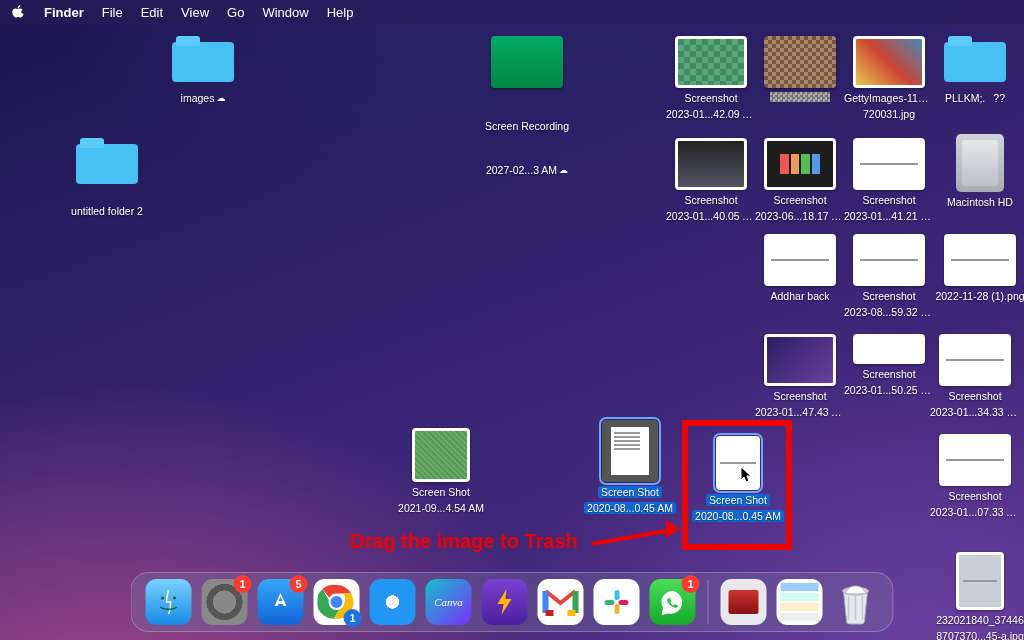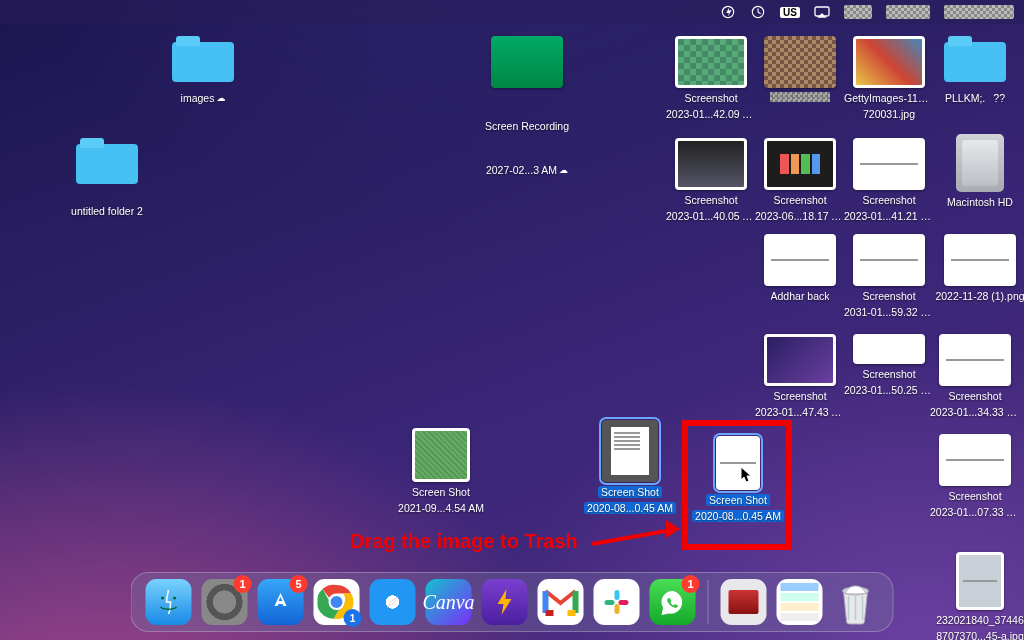--- a/index.html
+++ b/index.html
@@ -55,43 +55,33 @@
   display:flex; align-items:center; gap:10px; padding:0 14px; backdrop-filter:blur(12px);}
 .dock .app { width:46px; height:46px; border-radius:11px; position:relative; display:flex; align-items:center; justify-content:center; font-size:24px; }
 .dock .badge { position:absolute; top:-4px; right:-4px; min-width:18px; height:18px; background:#ff3b30; border-radius:9px; font-size:11px; font-weight:600; display:flex; align-items:center; justify-content:center; padding:0 4px; }
 .dock .sep { width:1px; height:44px; background:rgba(255,255,255,.3); margin:0 2px; }
 .faces{width:100%;height:100%;border-radius:11px;background:linear-gradient(#79d2fd,#1789e6);display:flex;align-items:center;justify-content:center;}
 </style>
 </head>
 <body>
 
 <div class="menubar">
-  <div class="right">
+  <div class="left">
     <span class="mb-ic">
-        <svg width="14" height="14" viewBox="0 0 16 16" fill="none" stroke="#fff" stroke-width="1.3">
-          <circle cx="8" cy="8" r="6.5"></circle>
-          <path d="M9 3 6 9h3l-1 4 4-7H9z" fill="#fff" stroke="none"></path>
+        <svg width="14" height="14" viewBox="0 0 16 16" fill="#fff">
+          <path d="M11.6 8.5c0-2 1.6-2.9 1.7-3-1-1.4-2.4-1.6-2.9-1.6-1.2-.1-2.4.7-3 .7s-1.6-.7-2.6-.7C3.3 4 1.5 5.3 1.5 8c0 1.6.6 3.3 1.4 4.4.7 1 1.5 2 2.6 2s1.4-.7 2.7-.7 1.6.7 2.7.7 1.8-1 2.5-2c.5-.7.8-1.4 1-2.1-2.1-.8-2.8-2.3-2.8-1.8zM9.8 2.7c.5-.7.9-1.6.8-2.5-.8 0-1.7.5-2.3 1.2-.5.6-.9 1.5-.8 2.4.9 0 1.8-.5 2.3-1.1z"></path>
         </svg>
       </span>
-    <span class="mb-ic">
-        <svg width="14" height="14" viewBox="0 0 16 16" fill="none" stroke="#fff" stroke-width="1.3">
-          <circle cx="8" cy="8" r="6.5"></circle>
-          <path d="M8 4v4l3 2"></path>
-        </svg>
-      </span>
-    <span style="background:#fff;color:#000;padding:0 3px;border-radius:2px;font-size:10px;font-weight:600;">US</span>
-    <span class="mb-ic">
-        <svg width="16" height="12" viewBox="0 0 16 12" fill="none" stroke="#fff" stroke-width="1.3">
-          <rect x="1" y="1" width="14" height="9" rx="1.5"></rect>
-          <path d="M5 11l3-3 3 3z" fill="#fff"></path>
-        </svg>
-      </span>
-    <span class="pix"></span>
-    <span class="pix" style="width:44px"></span>
-    <span class="pix" style="width:70px"></span>
+    <span class="app">Finder</span>
+    <span>File</span>
+    <span>Edit</span>
+    <span>View</span>
+    <span>Go</span>
+    <span>Window</span>
+    <span>Help</span>
   </div>
 </div>
 
 <div class="icon" style="left:158px; top:36px;">
   <div class="folder"></div>
   <div style="display:flex;align-items:center;gap:2px;">
       <span class="lbl">images</span>
       <span style="font-size:9px;">☁︎</span>
     </div>
 </div>
@@ -178,21 +168,21 @@
   <span class="lbl">Addhar back</span>
 </div>
 <div class="icon" style="left:844px; top:234px;">
   <div class="thumb page" style="border:3px solid #fff;">
       <span></span>
       <span></span>
       <span></span>
       <span></span>
     </div>
   <span class="lbl">Screenshot</span>
-  <span class="lbl2">2031-01...59.32 PM</span>
+  <span class="lbl2">2023-08...59.32 PM</span>
 </div>
 <div class="icon" style="left:930px; top:234px;width:100px;">
   <div class="thumb page" style="border:3px solid #fff;">
       <span></span>
       <span></span>
       <span></span>
     </div>
   <span class="lbl">2022-11-28 (1).png</span>
 </div>
 
@@ -308,21 +298,21 @@
       </svg>
       <span class="badge" style="top:auto;bottom:-2px;right:-2px;background:#1a73e8;font-size:10px;">1</span>
     </div>
   <div class="app" style="background:radial-gradient(circle,#fff 0 20%,#2196f3 21% 90%);">
       <svg width="30" height="30" viewBox="0 0 30 30">
         <path d="M21 9l-4 6-8 6 4-6z" fill="#ff3b30"></path>
         <path d="M9 21l4-6 8-6-4 6z" fill="#fff"></path>
       </svg>
     </div>
   <div class="app" style="background:linear-gradient(135deg,#13c1cf,#7b2ff7);">
-      <span style="font-family:Georgia,serif;font-style:italic;font-size:20px;font-weight:500;color:#fff;">Canva</span>
+      <span style="font-family:Georgia,serif;font-style:italic;font-size:11px;font-weight:500;color:#fff;">Canva</span>
     </div>
   <div class="app" style="background:linear-gradient(#7a3fd0,#4a1f9e);">
       <svg width="22" height="30" viewBox="0 0 22 30">
         <path d="M13 2 4 17h6l-2 11L18 12h-6z" fill="#ffb400"></path>
       </svg>
     </div>
   <div class="app" style="background:#fff;">
       <svg width="38" height="30" viewBox="0 0 38 30">
         <path d="M4 4h30v22H4z" fill="#fff"></path>
         <path d="M4 4l15 12L34 4" fill="none" stroke="#ea4335" stroke-width="4"></path>

